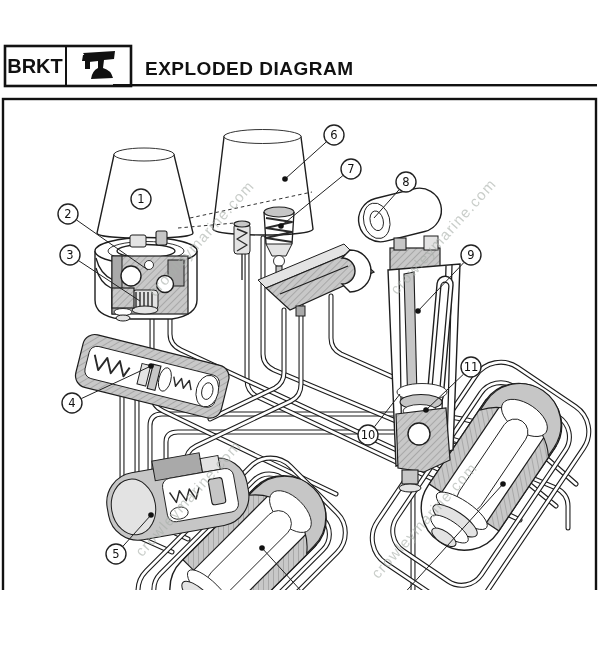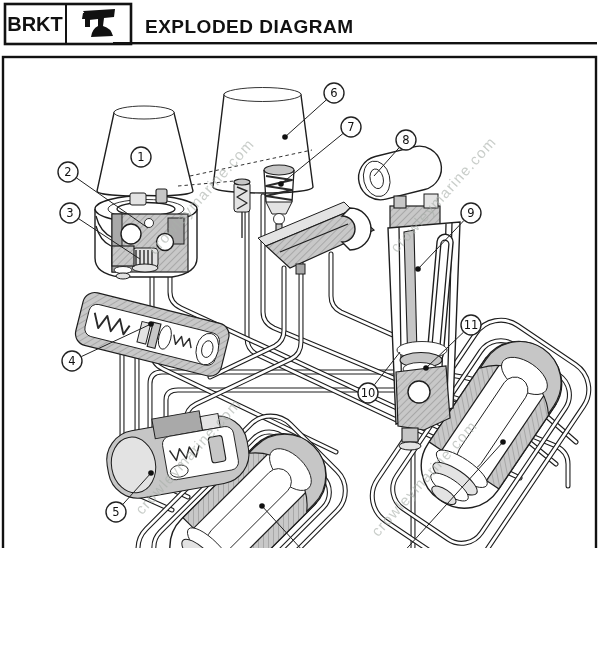--- a/index.html
+++ b/index.html
@@ -1,17 +1,17 @@
 <!DOCTYPE html>
 <html><head>
 <meta charset="utf-8">
 <style>
   html,body{margin:0;padding:0;background:#ffffff;}
   #page{position:relative;width:600px;height:548px;background:#fff;overflow:hidden;
-        font-family:"Liberation Sans",sans-serif;}
+        font-family:"Liberation Sans",sans-serif;margin-top:42px;}
   svg{position:absolute;left:0;top:0;}
   
   .hdr-box{fill:#fff;stroke:#121212;stroke-width:2.6;}
   .hdr-div{stroke:#121212;stroke-width:2;}
   .hdr-code{font:bold 20px "Liberation Sans",sans-serif;fill:#111;text-anchor:middle;}
   .hdr-title{font:bold 19px "Liberation Sans",sans-serif;fill:#111;letter-spacing:.5px;}
   
   .ln{fill:none;stroke:#1e1e1e;stroke-width:1.3;}
   .part{fill:#ffffff;stroke:#1e1e1e;stroke-width:1.4;}
   .part-thin{fill:#ffffff;stroke:#1e1e1e;stroke-width:.9;}

